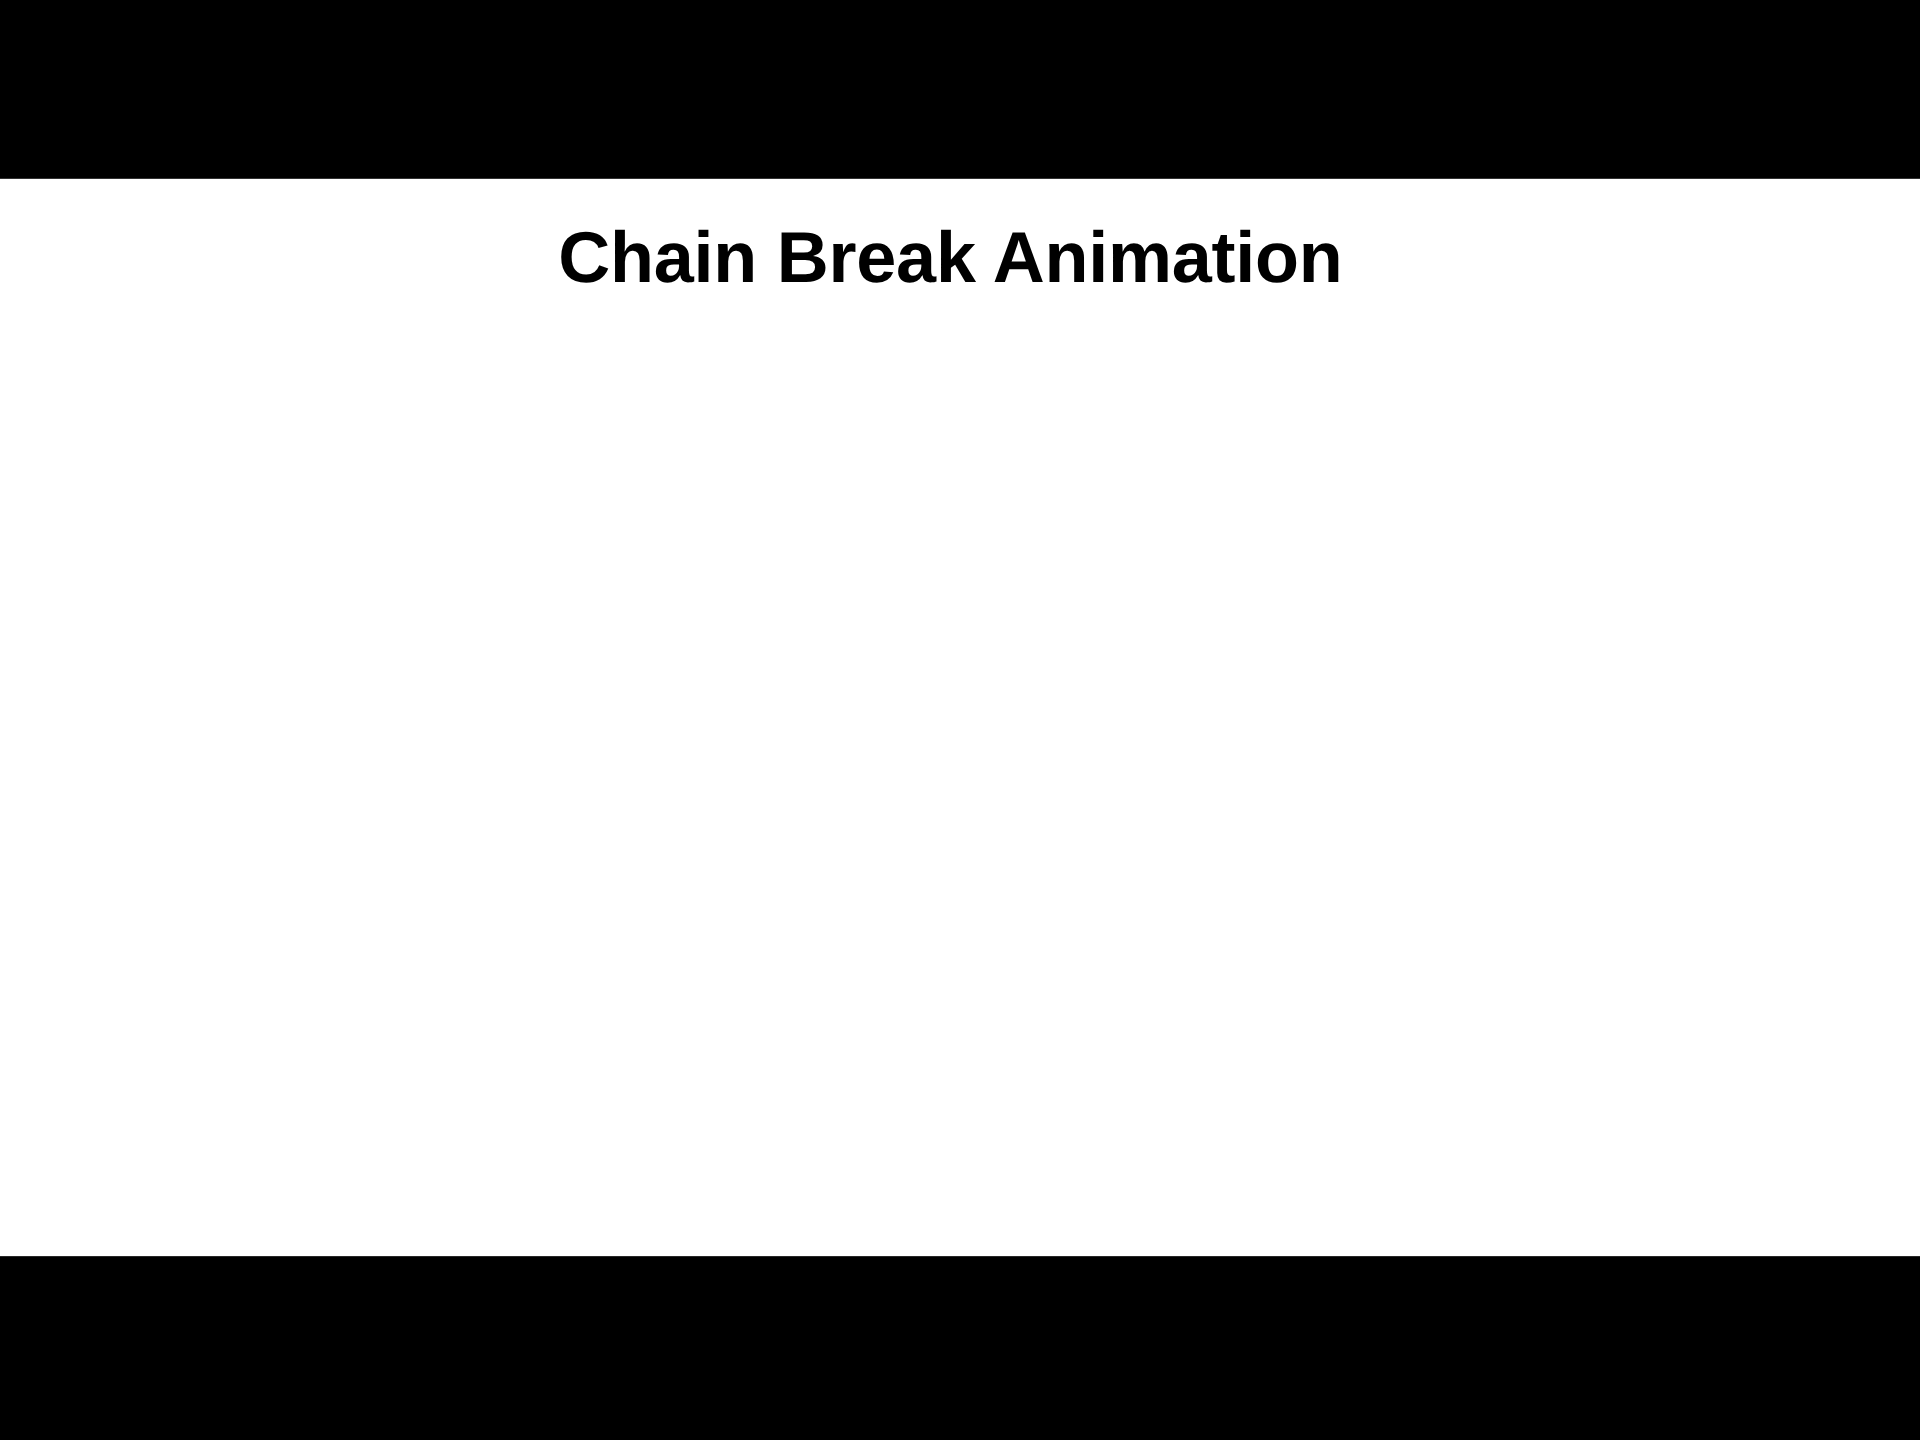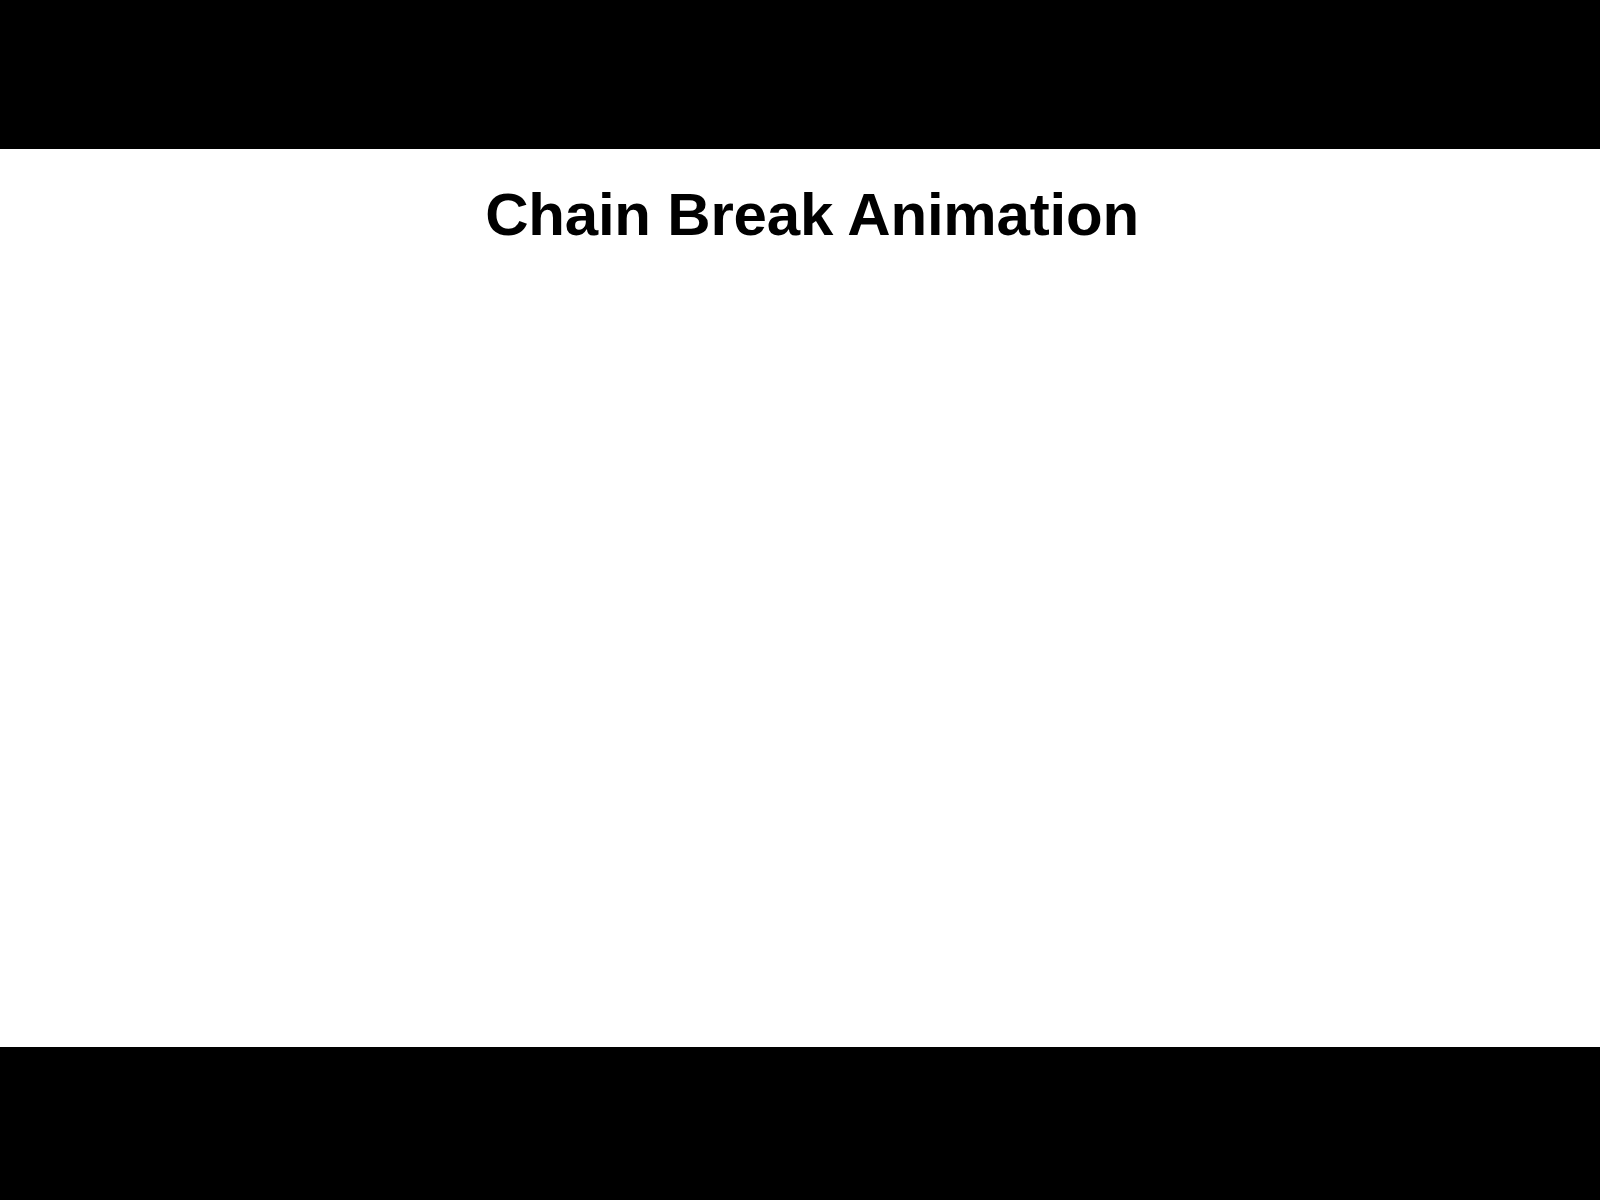--- a/index.html
+++ b/index.html
@@ -43,21 +43,21 @@
     left: 0;
     top: 149px;
     width: 1600px;
     height: 898px;
     background: #FFFFFF;
   }
 
   
   #title-placeholder {
     position: absolute;
-    left: 212px;
+    left: 192px;
     top: 34px;
     width: 1200px;
     height: 90px;
     display: flex;
     align-items: flex-start;
     justify-content: center;
   }
 
   #slide-title {
     font-family: "Liberation Sans", sans-serif;

